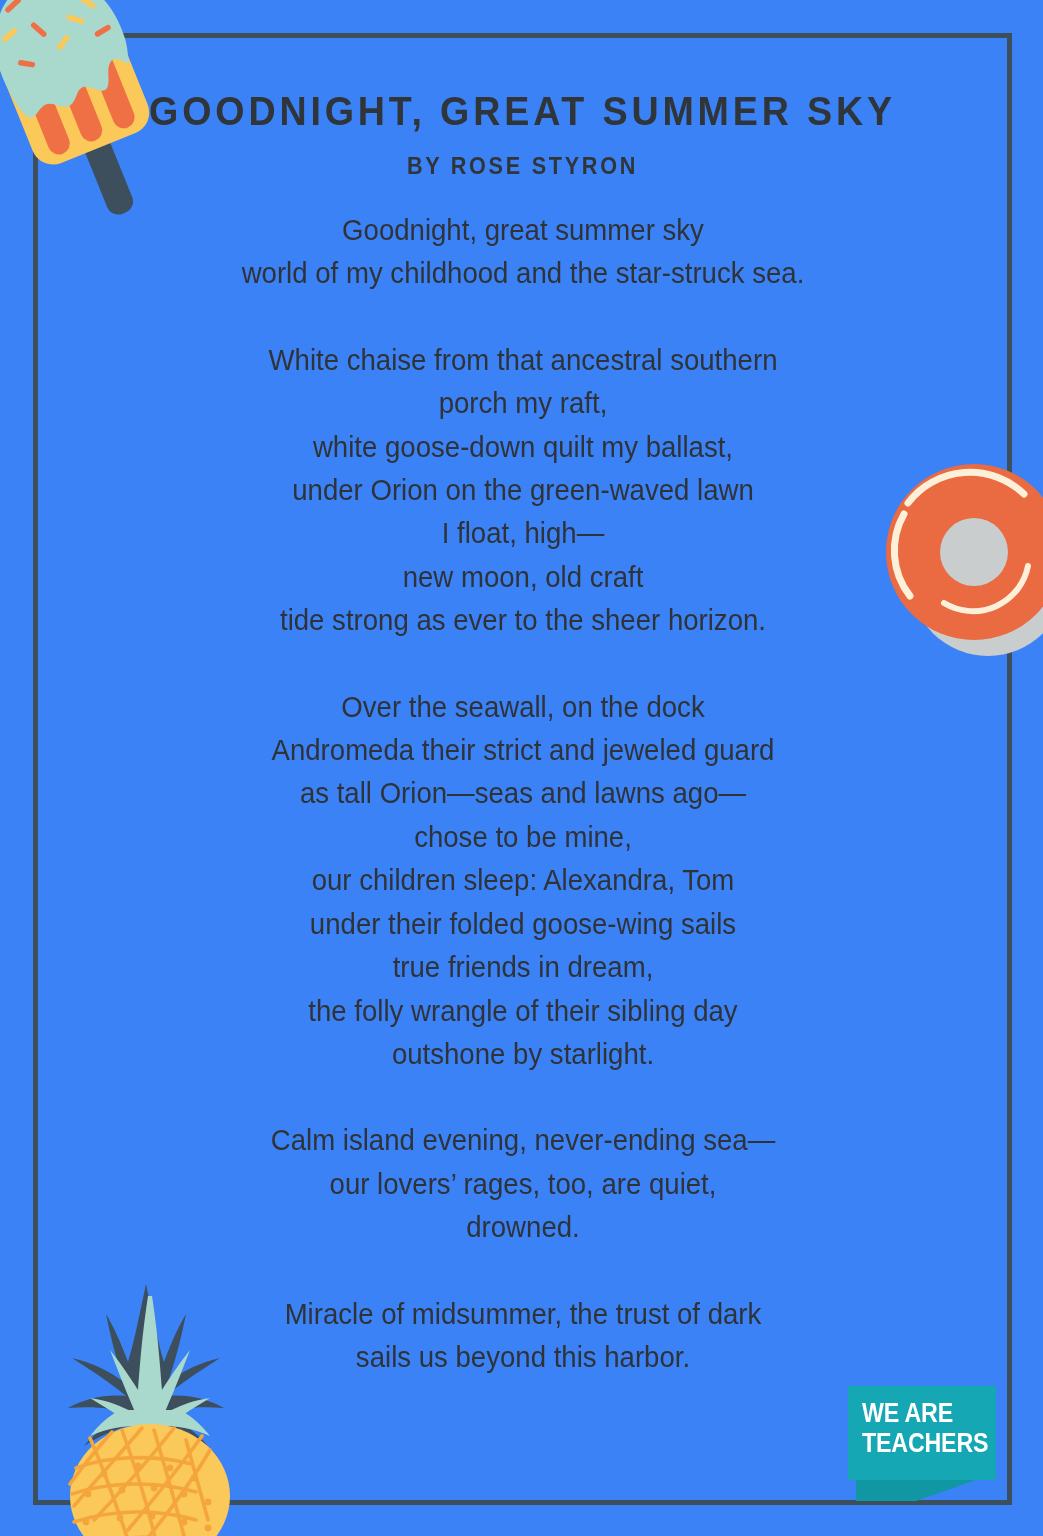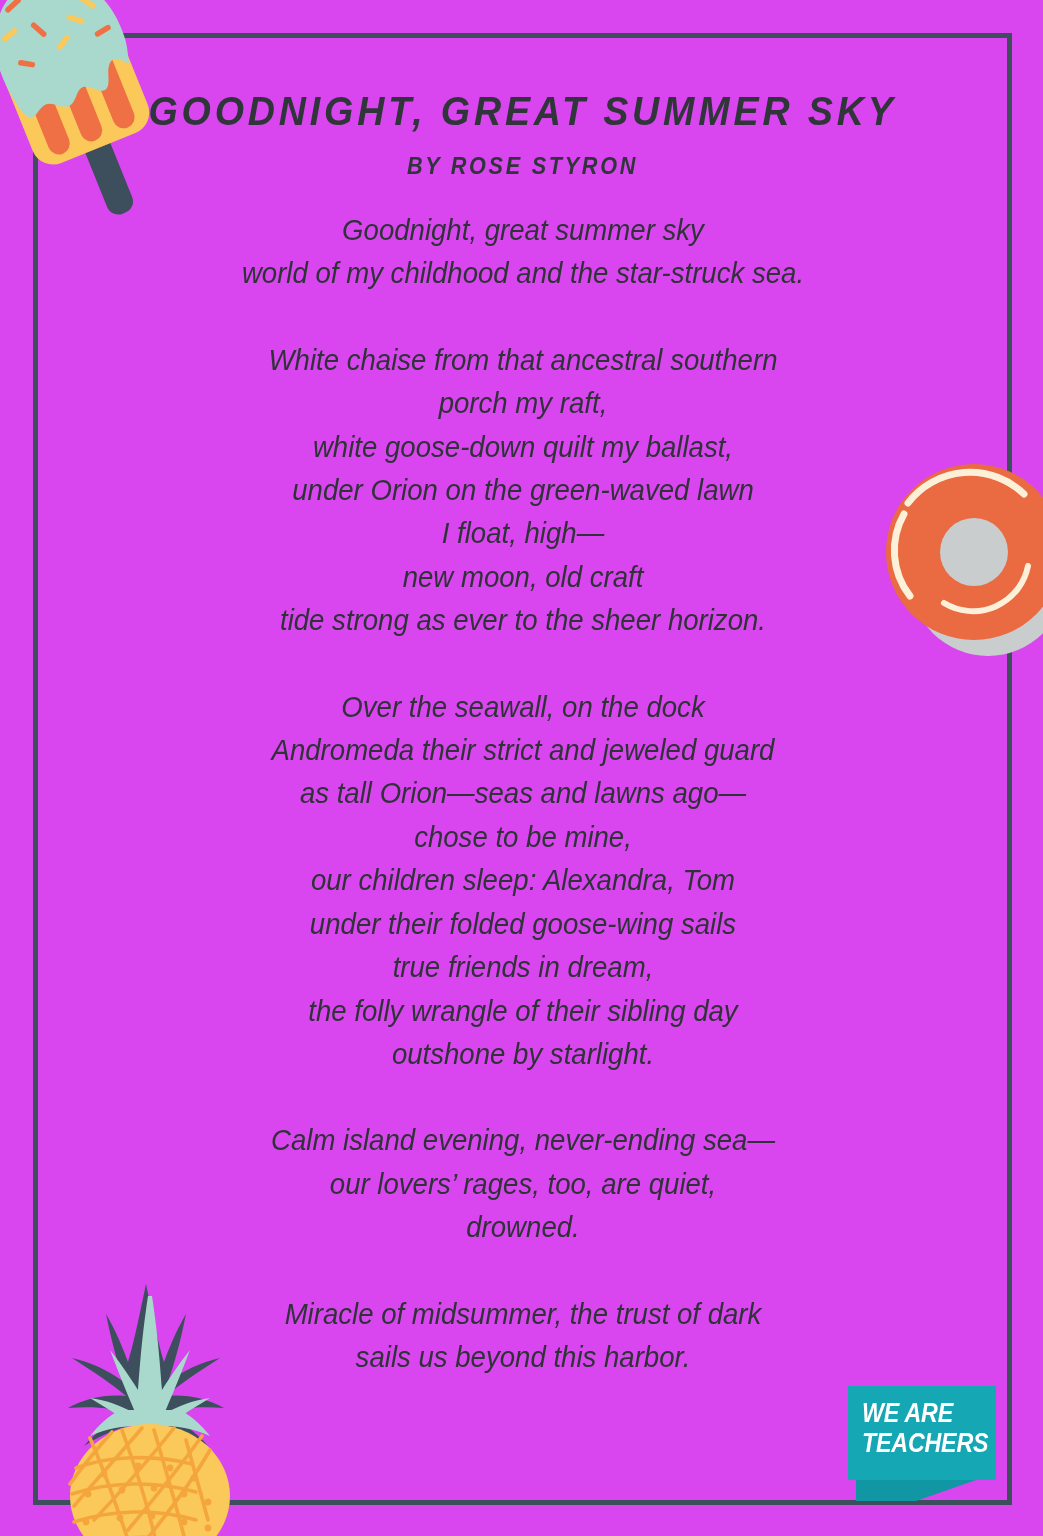--- a/index.html
+++ b/index.html
@@ -10,23 +10,22 @@
     width: 1043px;
     height: 1536px;
     background: #f2f7fa;
     font-family: "Liberation Sans", sans-serif;
     overflow: hidden;
   }
   #poster {
     position: relative;
     width: 1043px;
     height: 1536px;
-    background: #d946ef;
+    background: #3b82f6;
     overflow: hidden;
-    font-style: italic;
   }
 
   
   #frame {
     position: absolute;
     left: 33px;
     top: 33px;
     width: 979px;
     height: 1472px;
     border: 5px solid #3d4f5d;

